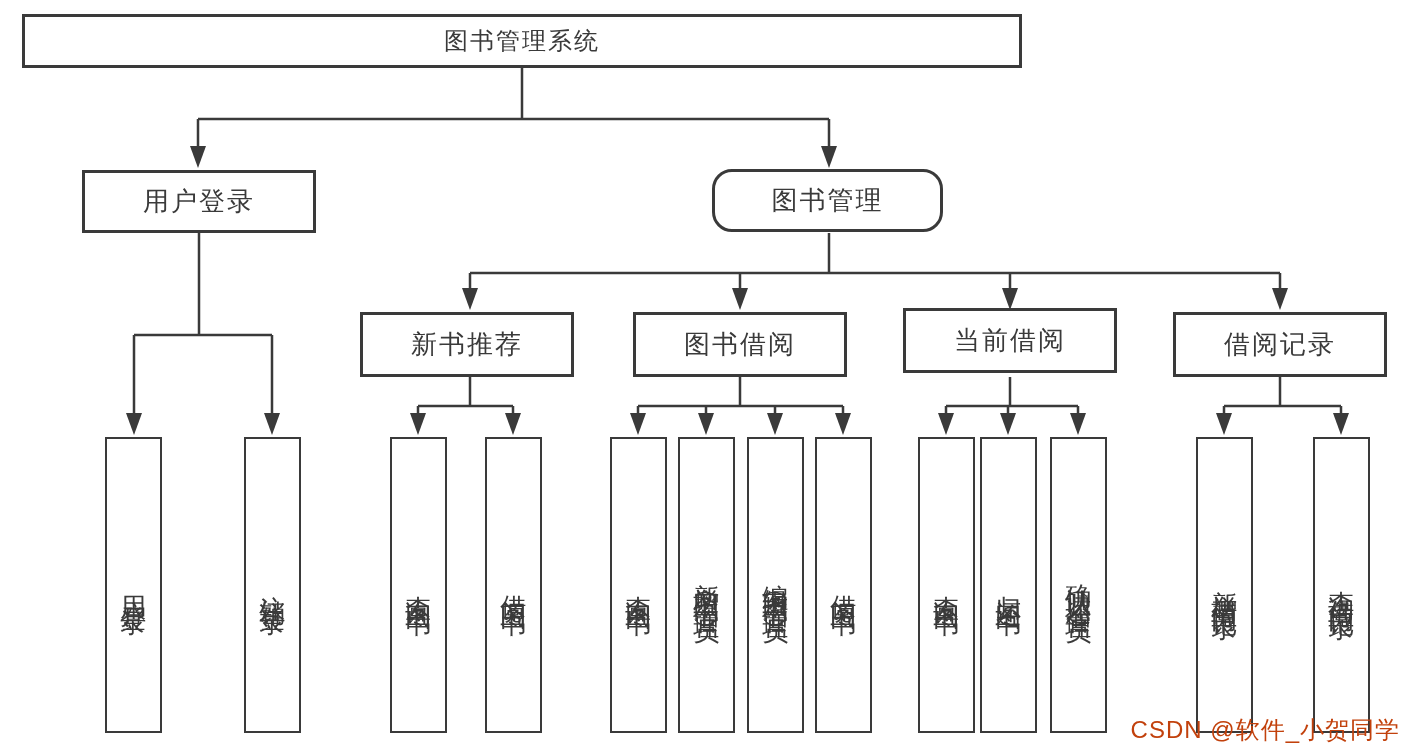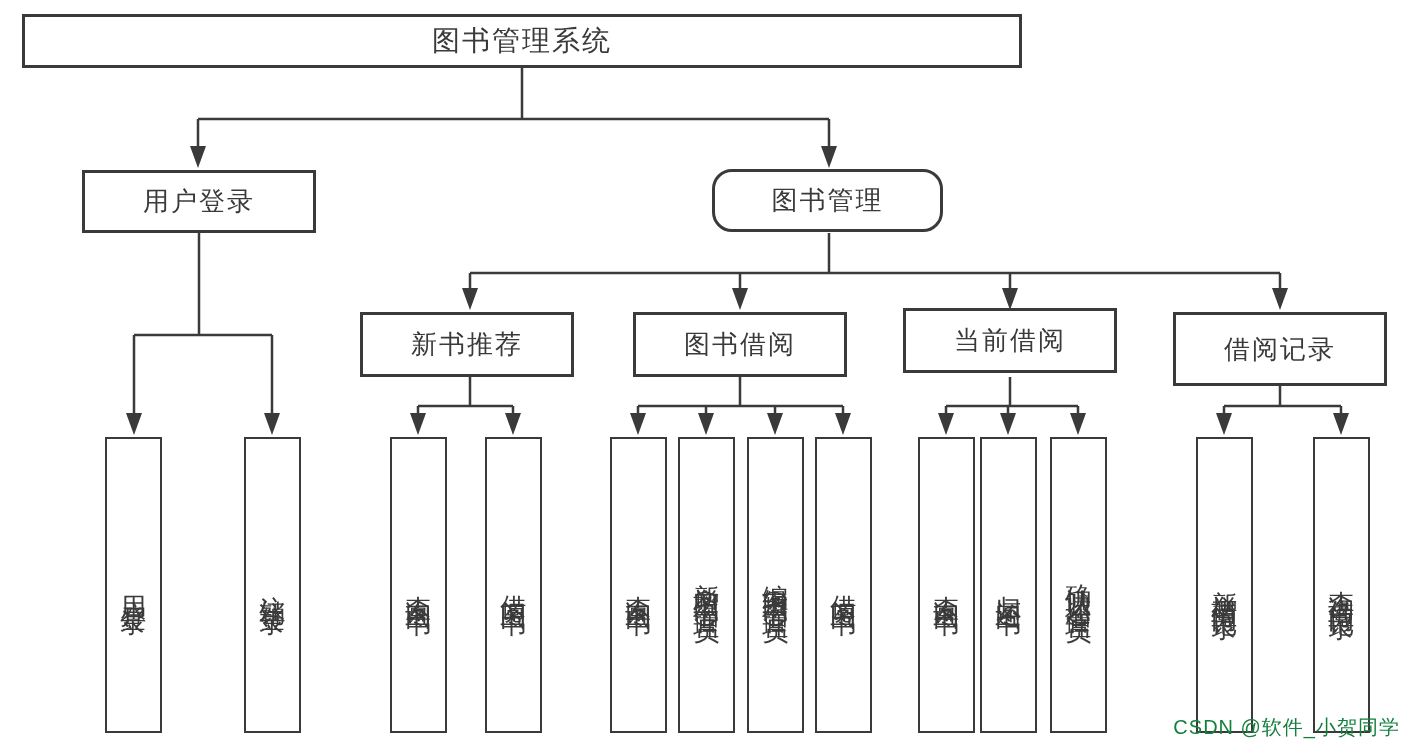--- a/index.html
+++ b/index.html
@@ -23,21 +23,21 @@
     border: 3px solid #3a3a3a;
     background: #ffffff;
     display: flex;
     align-items: center;
     justify-content: center;
     font-size: 26px;
     letter-spacing: 2px;
     color: #3a3a3a;
     white-space: nowrap;
   }
-  .hbox.root { font-size: 28px; }
+  .hbox.root { font-size: 24px; }
   .vbox {
     position: absolute;
     box-sizing: border-box;
     border: 2.5px solid #3a3a3a;
     background: #ffffff;
     width: 57px;
     height: 296px;
     top: 437px;
     display: flex;
     align-items: center;
@@ -48,23 +48,23 @@
     font-size: 26px;
     letter-spacing: 5px;
     line-height: 1.1;
     color: #3a3a3a;
     white-space: nowrap;
   }
   .watermark {
     position: absolute;
     top: 714px;
     right: 5px;
-    font-size: 20px;
+    font-size: 24px;
     letter-spacing: 1px;
-    color: #15803d;
+    color: #c2410c;
     white-space: nowrap;
     z-index: 10;
   }
 </style>
 </head>
 <body>
 
 <div class="stage">
 
   <svg class="connector-layer" width="1405" height="747" viewBox="0 0 1405 747" aria-hidden="true">
@@ -111,21 +111,21 @@
   </svg>
 
   <div class="hbox root" style="left:22px; top:14px; width:1000px; height:54px;">图书管理系统</div>
 
   <div class="hbox" style="left:82px; top:170px; width:234px; height:63px;">用户登录</div>
   <div class="hbox" style="left:712px; top:169px; width:231px; height:63px;border-radius:20px;">图书管理</div>
 
   <div class="hbox" style="left:360px; top:312px; width:214px; height:65px;">新书推荐</div>
   <div class="hbox" style="left:633px; top:312px; width:214px; height:65px;">图书借阅</div>
   <div class="hbox" style="left:903px; top:308px; width:214px; height:65px;">当前借阅</div>
-  <div class="hbox" style="left:1173px; top:312px; width:214px; height:74px;">借阅记录</div>
+  <div class="hbox" style="left:1173px; top:312px; width:214px; height:65px;">借阅记录</div>
 
   <div class="vbox" style="left:105px;">
     <span class="vtext">用户登录</span>
   </div>
   <div class="vbox" style="left:244px;">
     <span class="vtext">注销登录</span>
   </div>
 
   <div class="vbox" style="left:390px;">
     <span class="vtext">查询图书</span>

